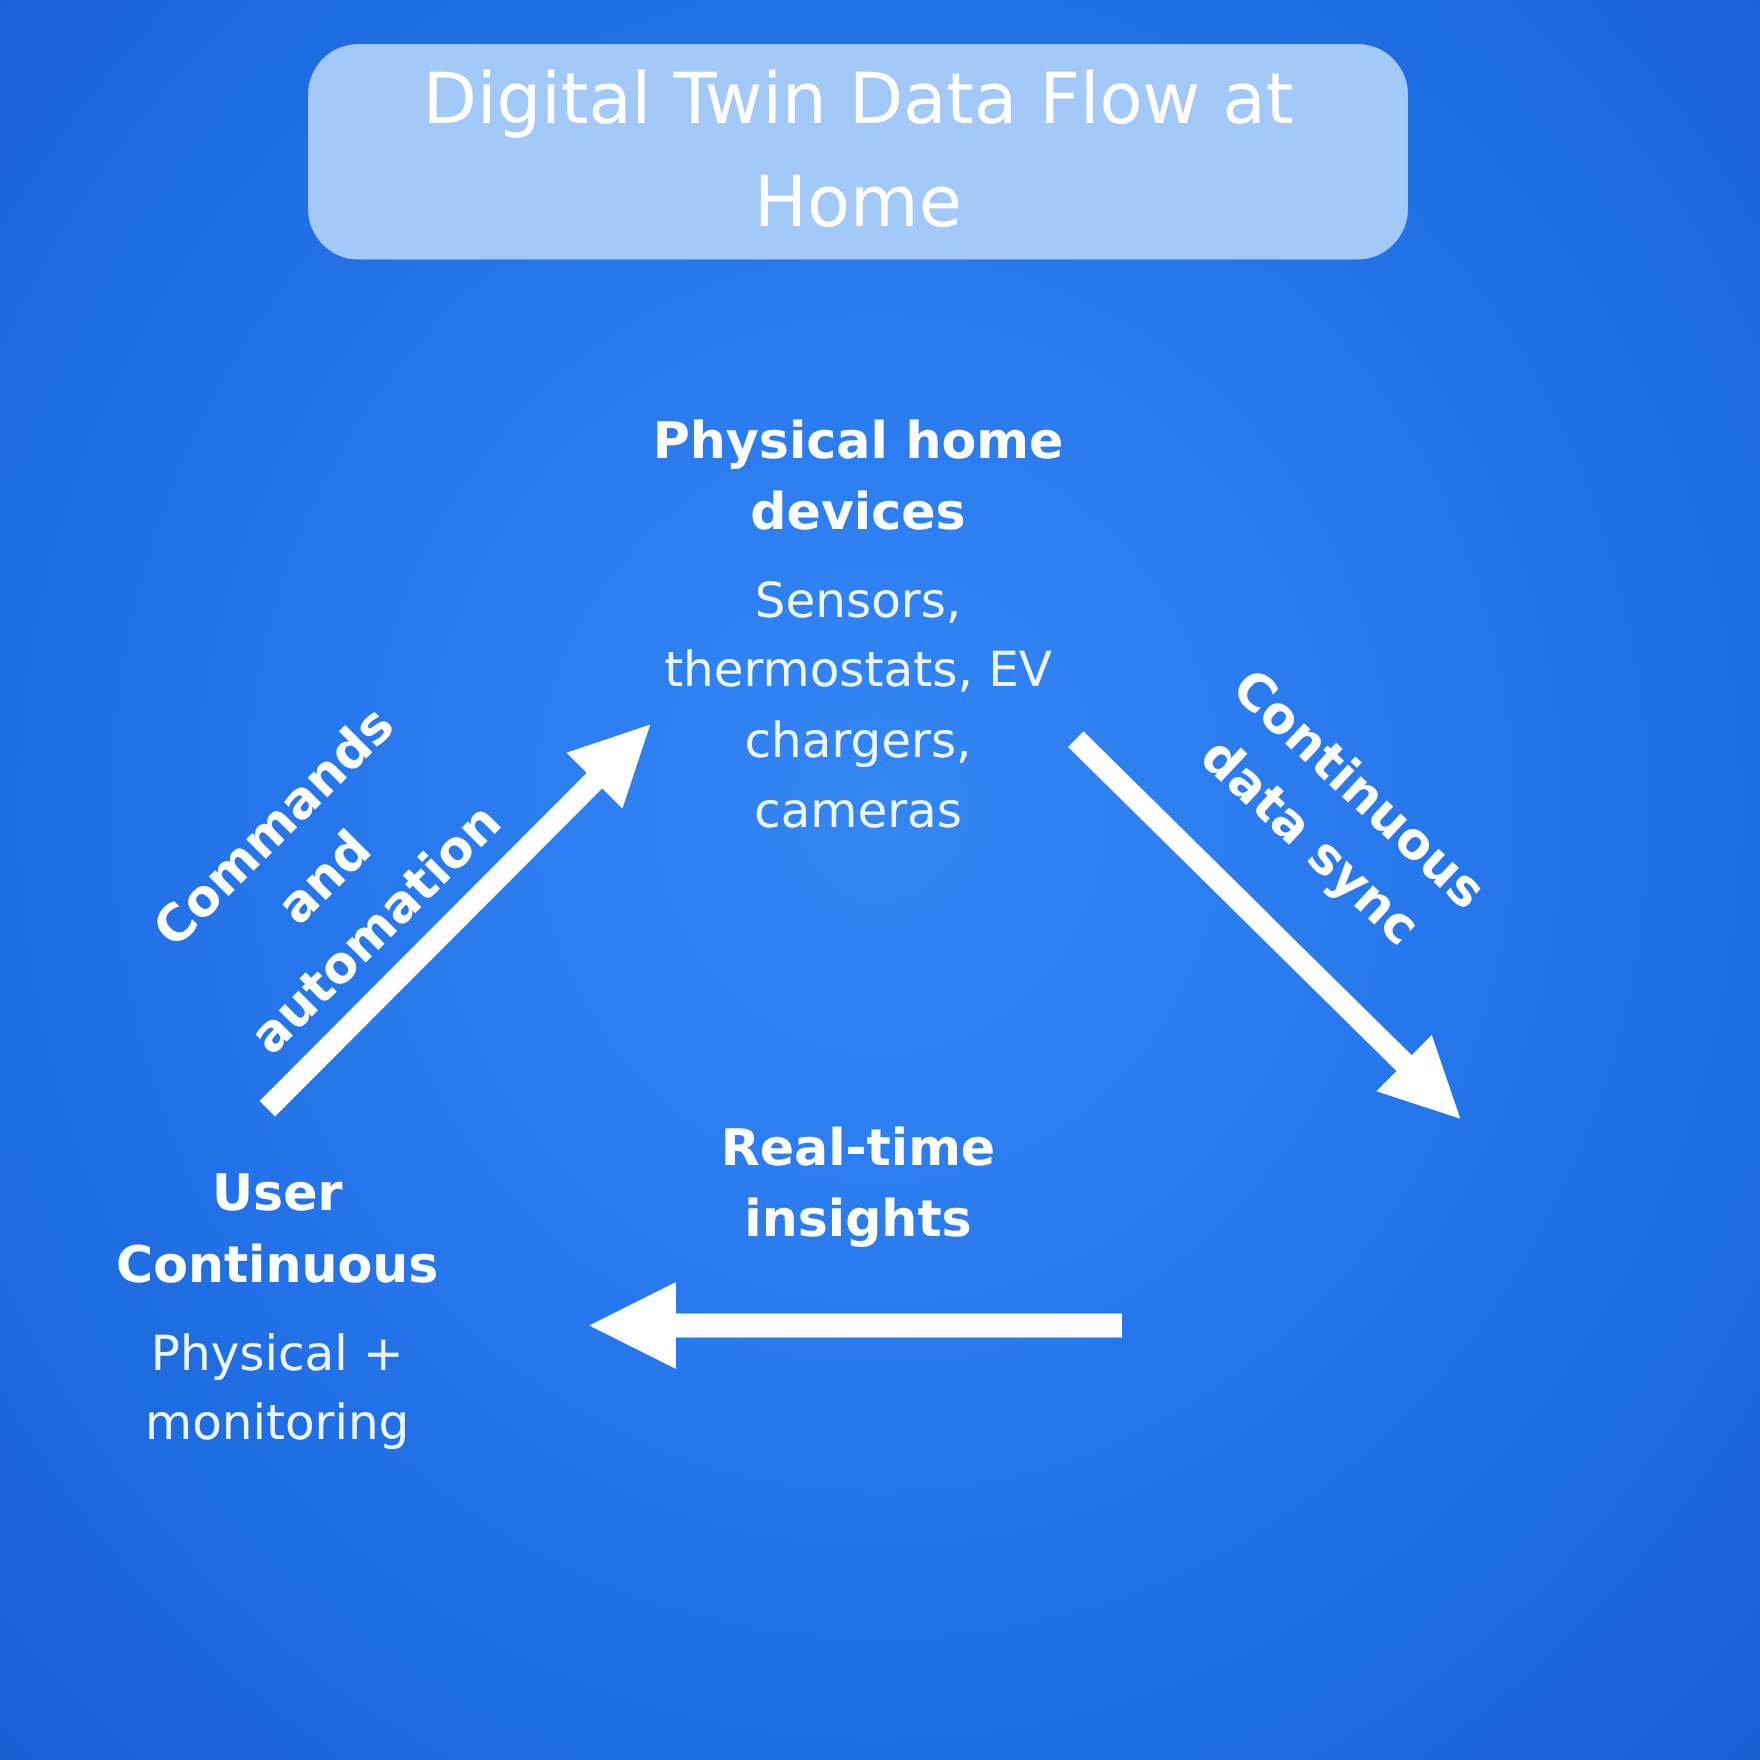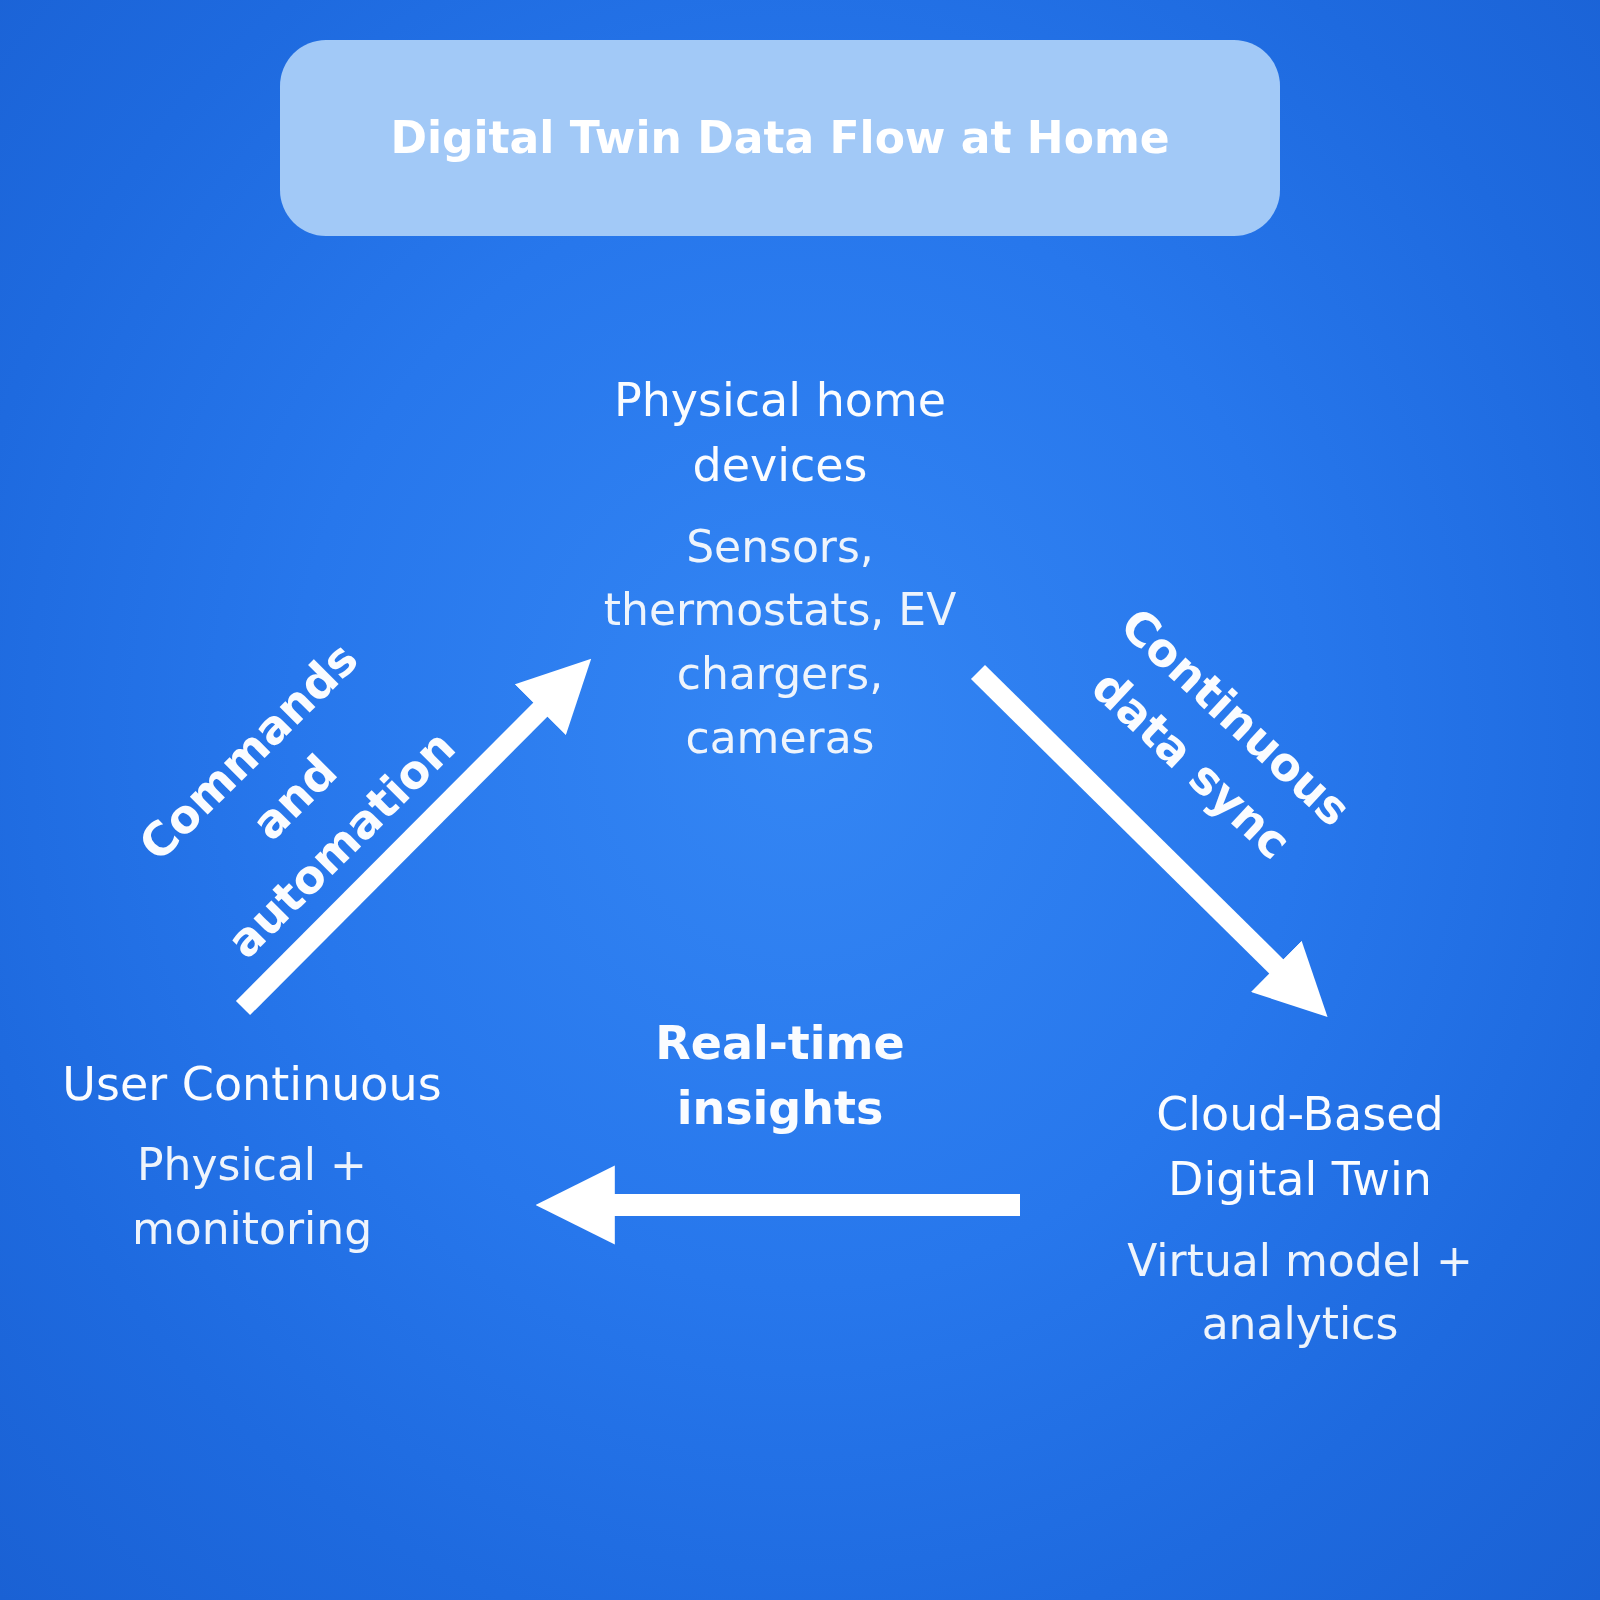--- a/index.html
+++ b/index.html
@@ -27,31 +27,31 @@
     background: #a2c9f7;
     border-radius: 46px;
     display: flex;
     align-items: center;
     justify-content: center;
   }
   .title-text {
     width: 840px;
     text-align: center;
     color: #ffffff;
-    font-size: 44px;
-    font-weight: 700;
+    font-size: 64px;
+    font-weight: 400;
     line-height: 1.45;
   }
   .node {
     position: absolute;
     text-align: center;
     color: #f2f7fd;
   }
   .node-title {
-    font-weight: 400;
+    font-weight: 700;
     font-size: 46px;
     line-height: 1.42;
     color: #fafcff;
   }
   .node-sub {
     font-weight: 400;
     font-size: 44px;
     line-height: 1.45;
     color: #eef4fc;
     margin-top: 16px;
@@ -128,22 +128,18 @@
   <div class="node node-physical">
     <div class="node-title">Physical home devices</div>
     <div class="node-sub">Sensors, thermostats, EV chargers, cameras</div>
   </div>
 
   <div class="node node-user">
     <div class="node-title">User Continuous</div>
     <div class="node-sub">Physical + monitoring</div>
   </div>
 
-  <div class="node node-cloud">
-    <div class="node-title">Cloud-Based Digital Twin</div>
-    <div class="node-sub">Virtual model + analytics</div>
-  </div>
 
   <div class="edge-label label-commands">Commands and automation</div>
   <div class="edge-label label-sync">Continuous data sync</div>
   <div class="edge-label label-insights">Real-time insights</div>
 
 </div>
 
 </body></html>

